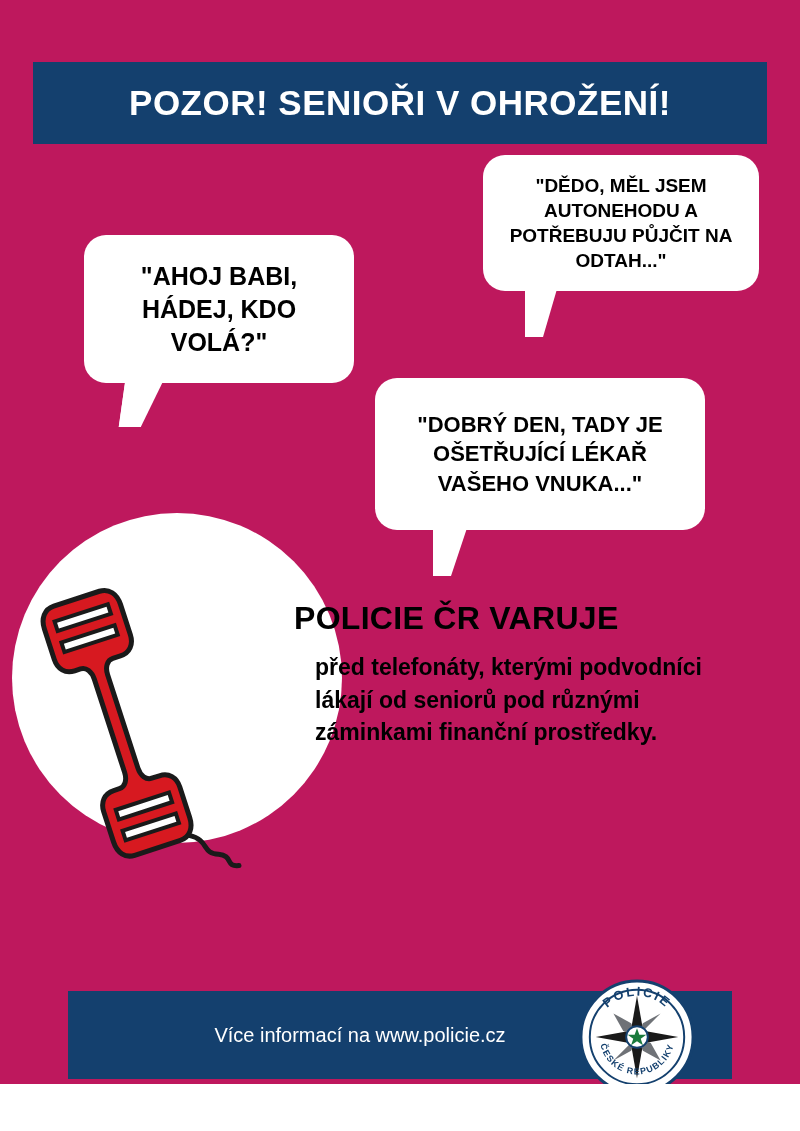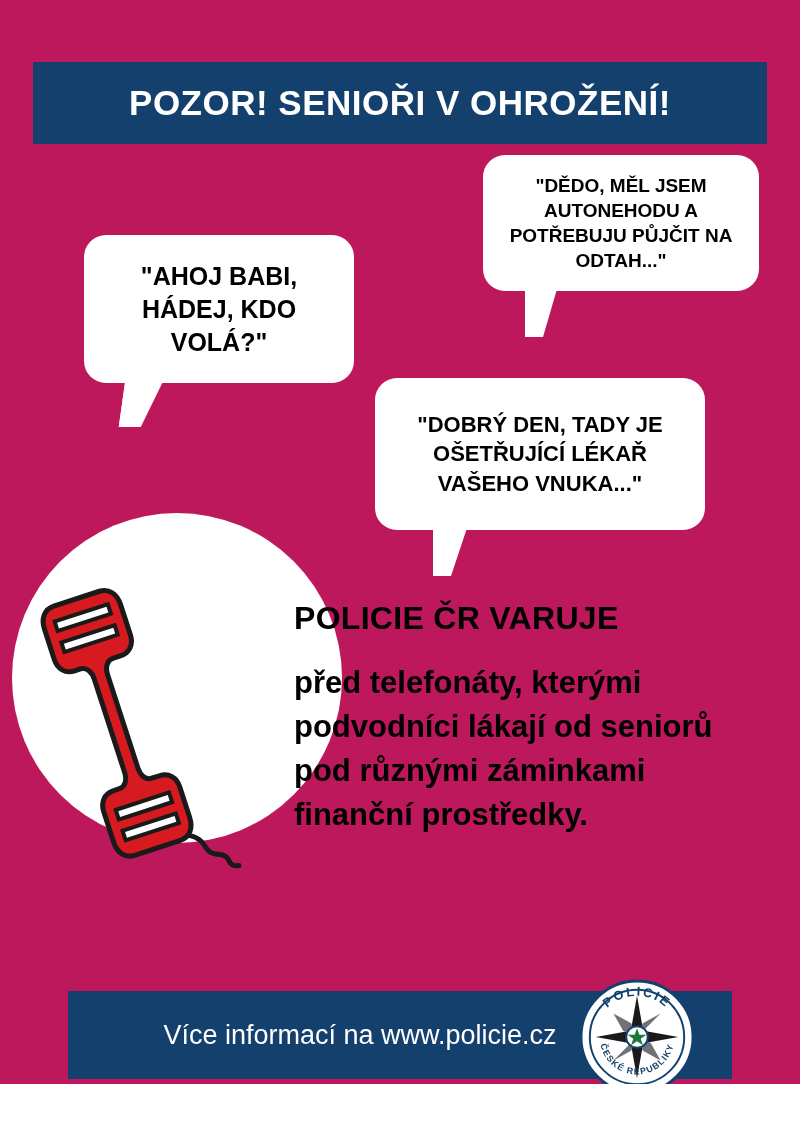--- a/index.html
+++ b/index.html
@@ -128,26 +128,27 @@
     position: absolute;
     left: 294px;
     top: 600px;
     width: 460px;
     color: #000000;
   }
   .main-heading {
     font-size: 32px;
     font-weight: bold;
     letter-spacing: 0.3px;
-    margin-bottom: 24px;
+    margin-bottom: 14px;
   }
   .main-paragraph {
-    font-size: 31px;
+    font-size: 23px;
     font-weight: bold;
     line-height: 1.42;
+    margin-left: 21px;
   }
   .main-paragraph.second {
     margin-top: 34px;
   }
   
   .footer-band {
     position: absolute;
     left: 68px;
     top: 991px;
     width: 664px;
@@ -157,21 +158,21 @@
   .footer-text {
     position: absolute;
     left: 100px;
     top: 991px;
     width: 520px;
     height: 88px;
     display: flex;
     align-items: center;
     justify-content: center;
     color: #ffffff;
-    font-size: 27px;
+    font-size: 20px;
   }
   .footer-logo {
     position: absolute;
     left: 578px;
     top: 978px;
     width: 118px;
     height: 118px;
   }
 </style>
 </head>

